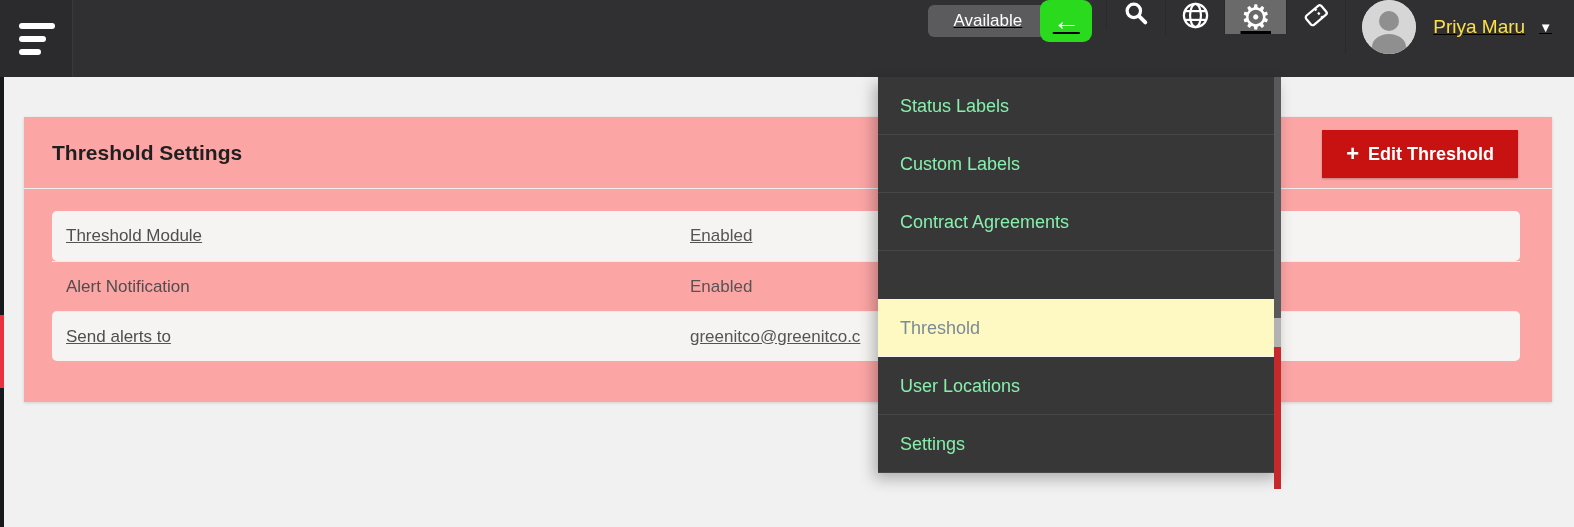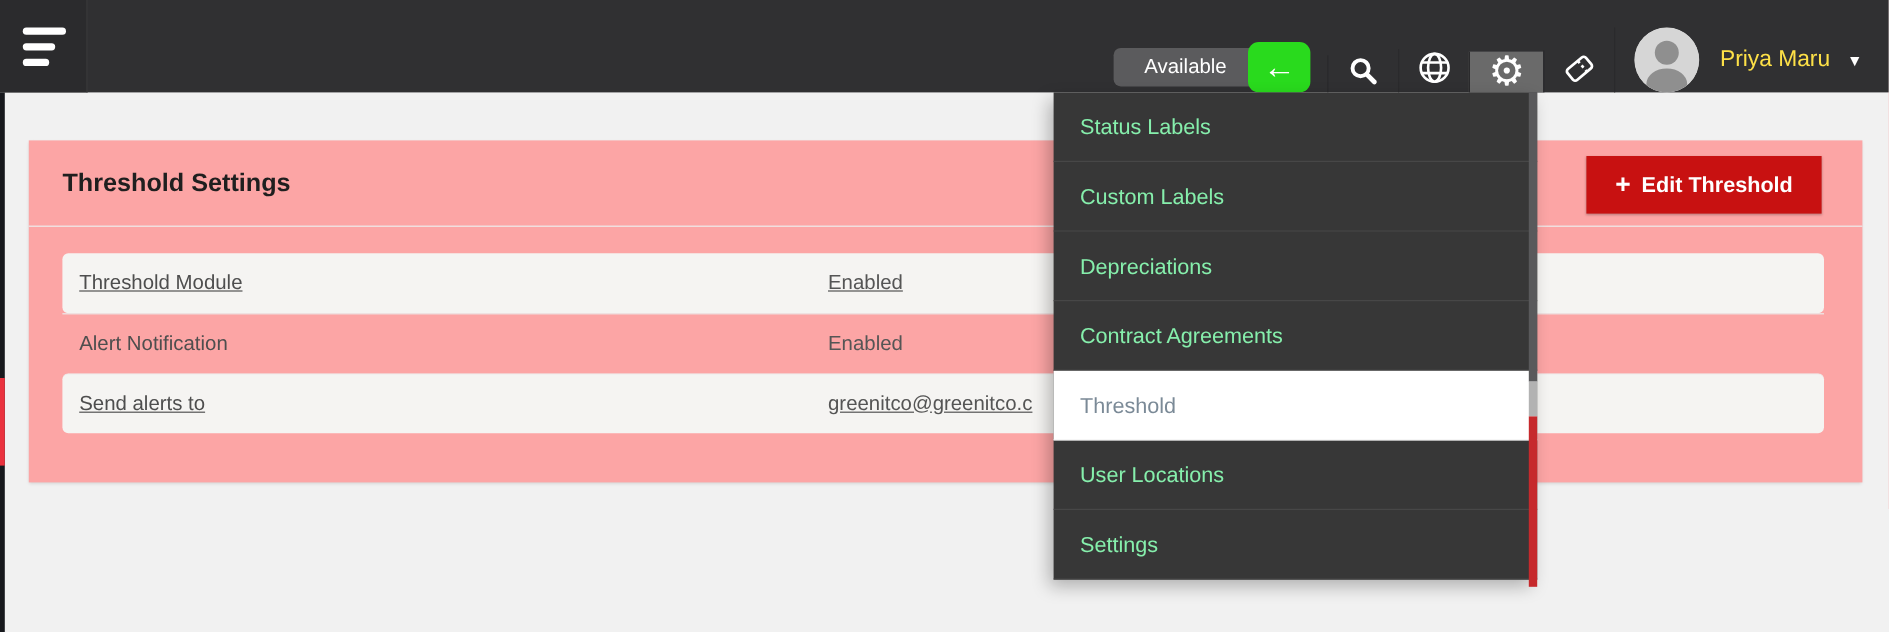--- a/index.html
+++ b/index.html
@@ -18,21 +18,21 @@
   .hamburger-block {
     width:73px; background:#2b2b2d; border-right:1px solid #3a3a3c;
     display:flex; flex-direction:column; justify-content:center;
     padding-left:19px; gap:7px; cursor:pointer;
   }
   .hamburger-block .bar { height:6px; border-radius:3px; background:#fff; }
   .hamburger-block .bar.b1 { width:36px; }
   .hamburger-block .bar.b2 { width:27px; }
   .hamburger-block .bar.b3 { width:22px; }
 
-  .nav-right { margin-left:auto; display:flex; align-items:flex-end; }
+  .nav-right { margin-left:auto; display:flex; align-items:flex-start;text-decoration:underline; }
 
   .status-group { display:flex; align-items:center; padding-right:14px; }
   .available-pill {
     height:32px; line-height:32px; padding:0 28px 0 26px;
     background:#5b5b5d; color:#fff; font-size:17px;
     border-radius:6px; margin-right:-10px; cursor:pointer;
   }
   .go-button {
     position:relative; z-index:1; width:52px; height:42px;
     background:#29da1d; border-radius:9px;
@@ -103,21 +103,21 @@
     position:absolute; left:878px; top:77px; width:403px;
     background:#373737; z-index:10;
     box-shadow:-4px 6px 14px rgba(0,0,0,.28);
   }
   .menu-item {
     height:58px; line-height:58px; padding-left:22px;
     color:#86efac; font-size:18px; cursor:pointer;
     border-bottom:1px solid #474747;
   }
   .menu-item:last-child { border-bottom:none; }
-  .menu-item.active { background:#ffffff; color:#7b8a97; border-bottom:1px solid #f4f4f4; }
+  .menu-item.active { background:#fef9c3; color:#7b8a97; border-bottom:1px solid #f4f4f4;margin-top:48px; }
   .dd-scrollbar { position:absolute; right:0; top:0; width:7px; height:100%; }
   .dd-track-dark  { position:absolute; top:0; right:0; width:7px; height:241px; background:#59595b; }
   .dd-track-light { position:absolute; top:241px; right:0; width:7px; height:29px; background:#b2b2b2; }
   .dd-thumb-red   { position:absolute; top:270px; right:0; width:7px; height:142px; background:#c6292c; }
 </style>
 </head>
 <body>
 
 <div class="navbar">
   <div class="hamburger-block">
@@ -208,21 +208,20 @@
     <div class="srow shaded">
       <span class="rlabel">Send alerts to</span>
       <span class="rvalue">greenitco@greenitco.c</span>
     </div>
   </div>
 </div>
 
 <div class="dropdown">
   <div class="menu-item">Status Labels</div>
   <div class="menu-item">Custom Labels</div>
-  <div class="menu-item">Depreciations</div>
   <div class="menu-item">Contract Agreements</div>
   <div class="menu-item active">Threshold</div>
   <div class="menu-item">User Locations</div>
   <div class="menu-item">Settings</div>
 
   <div class="dd-scrollbar">
     <div class="dd-track-dark"></div>
     <div class="dd-track-light"></div>
     <div class="dd-thumb-red"></div>
   </div>

